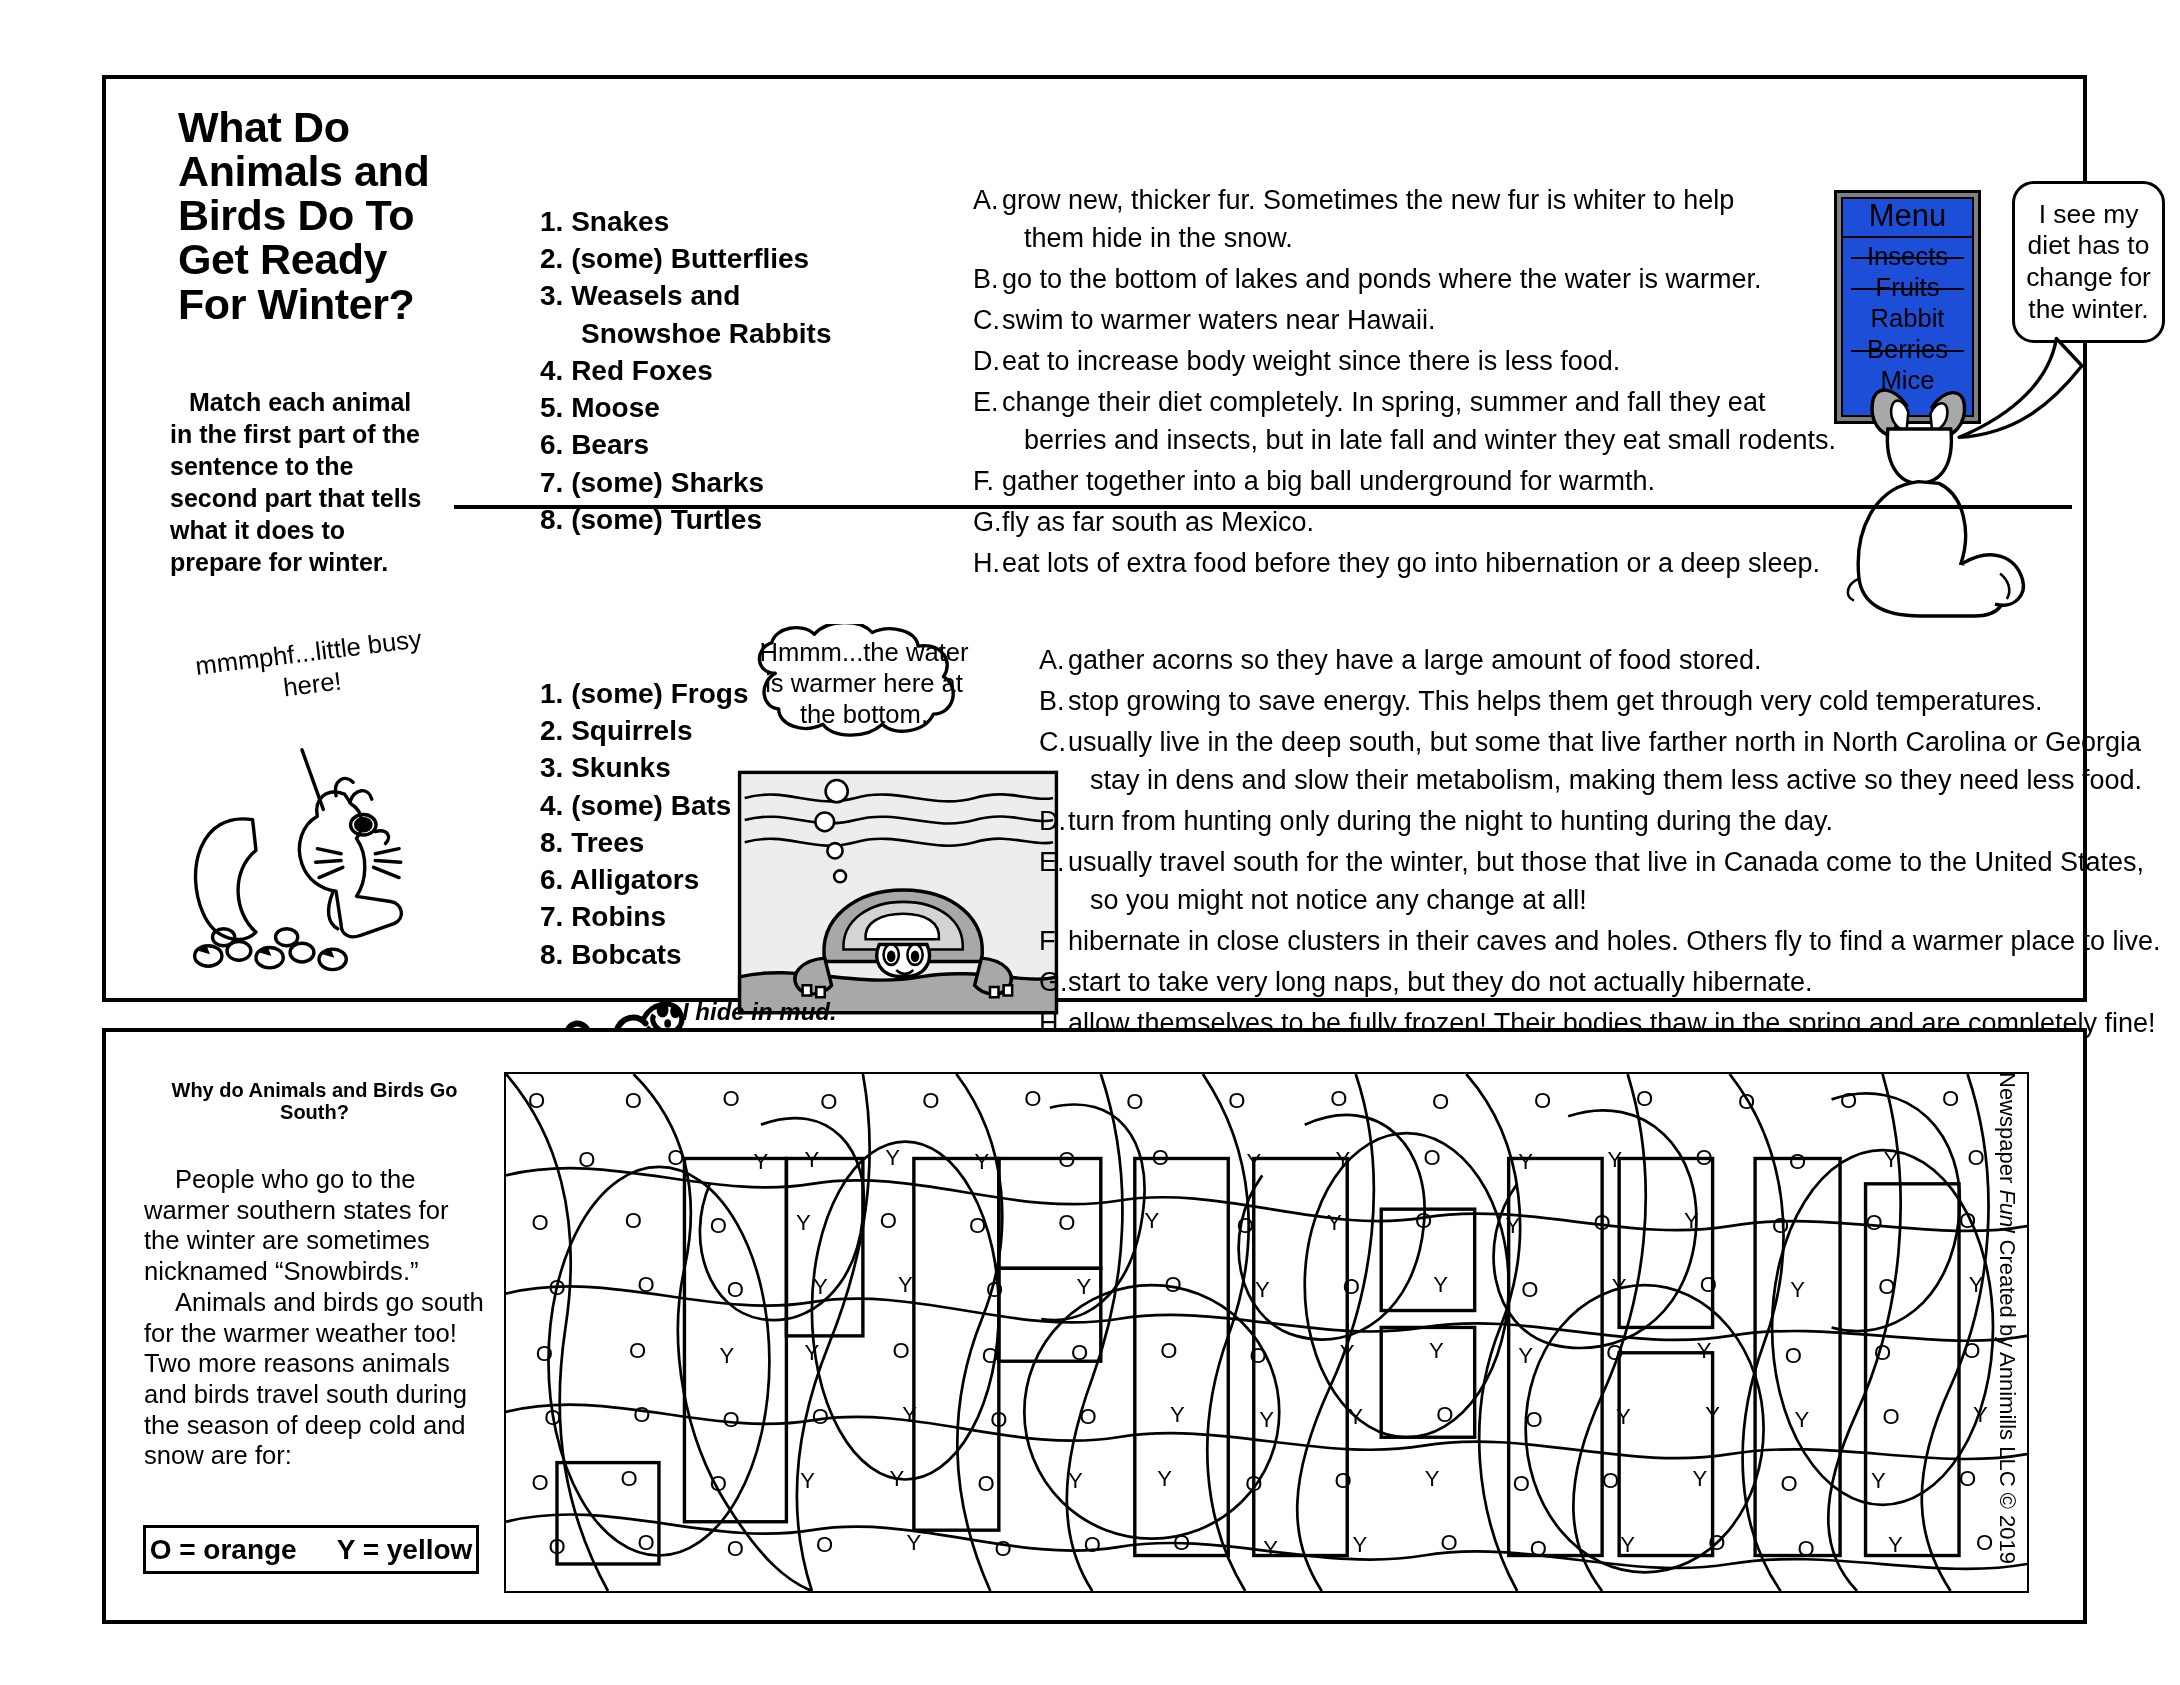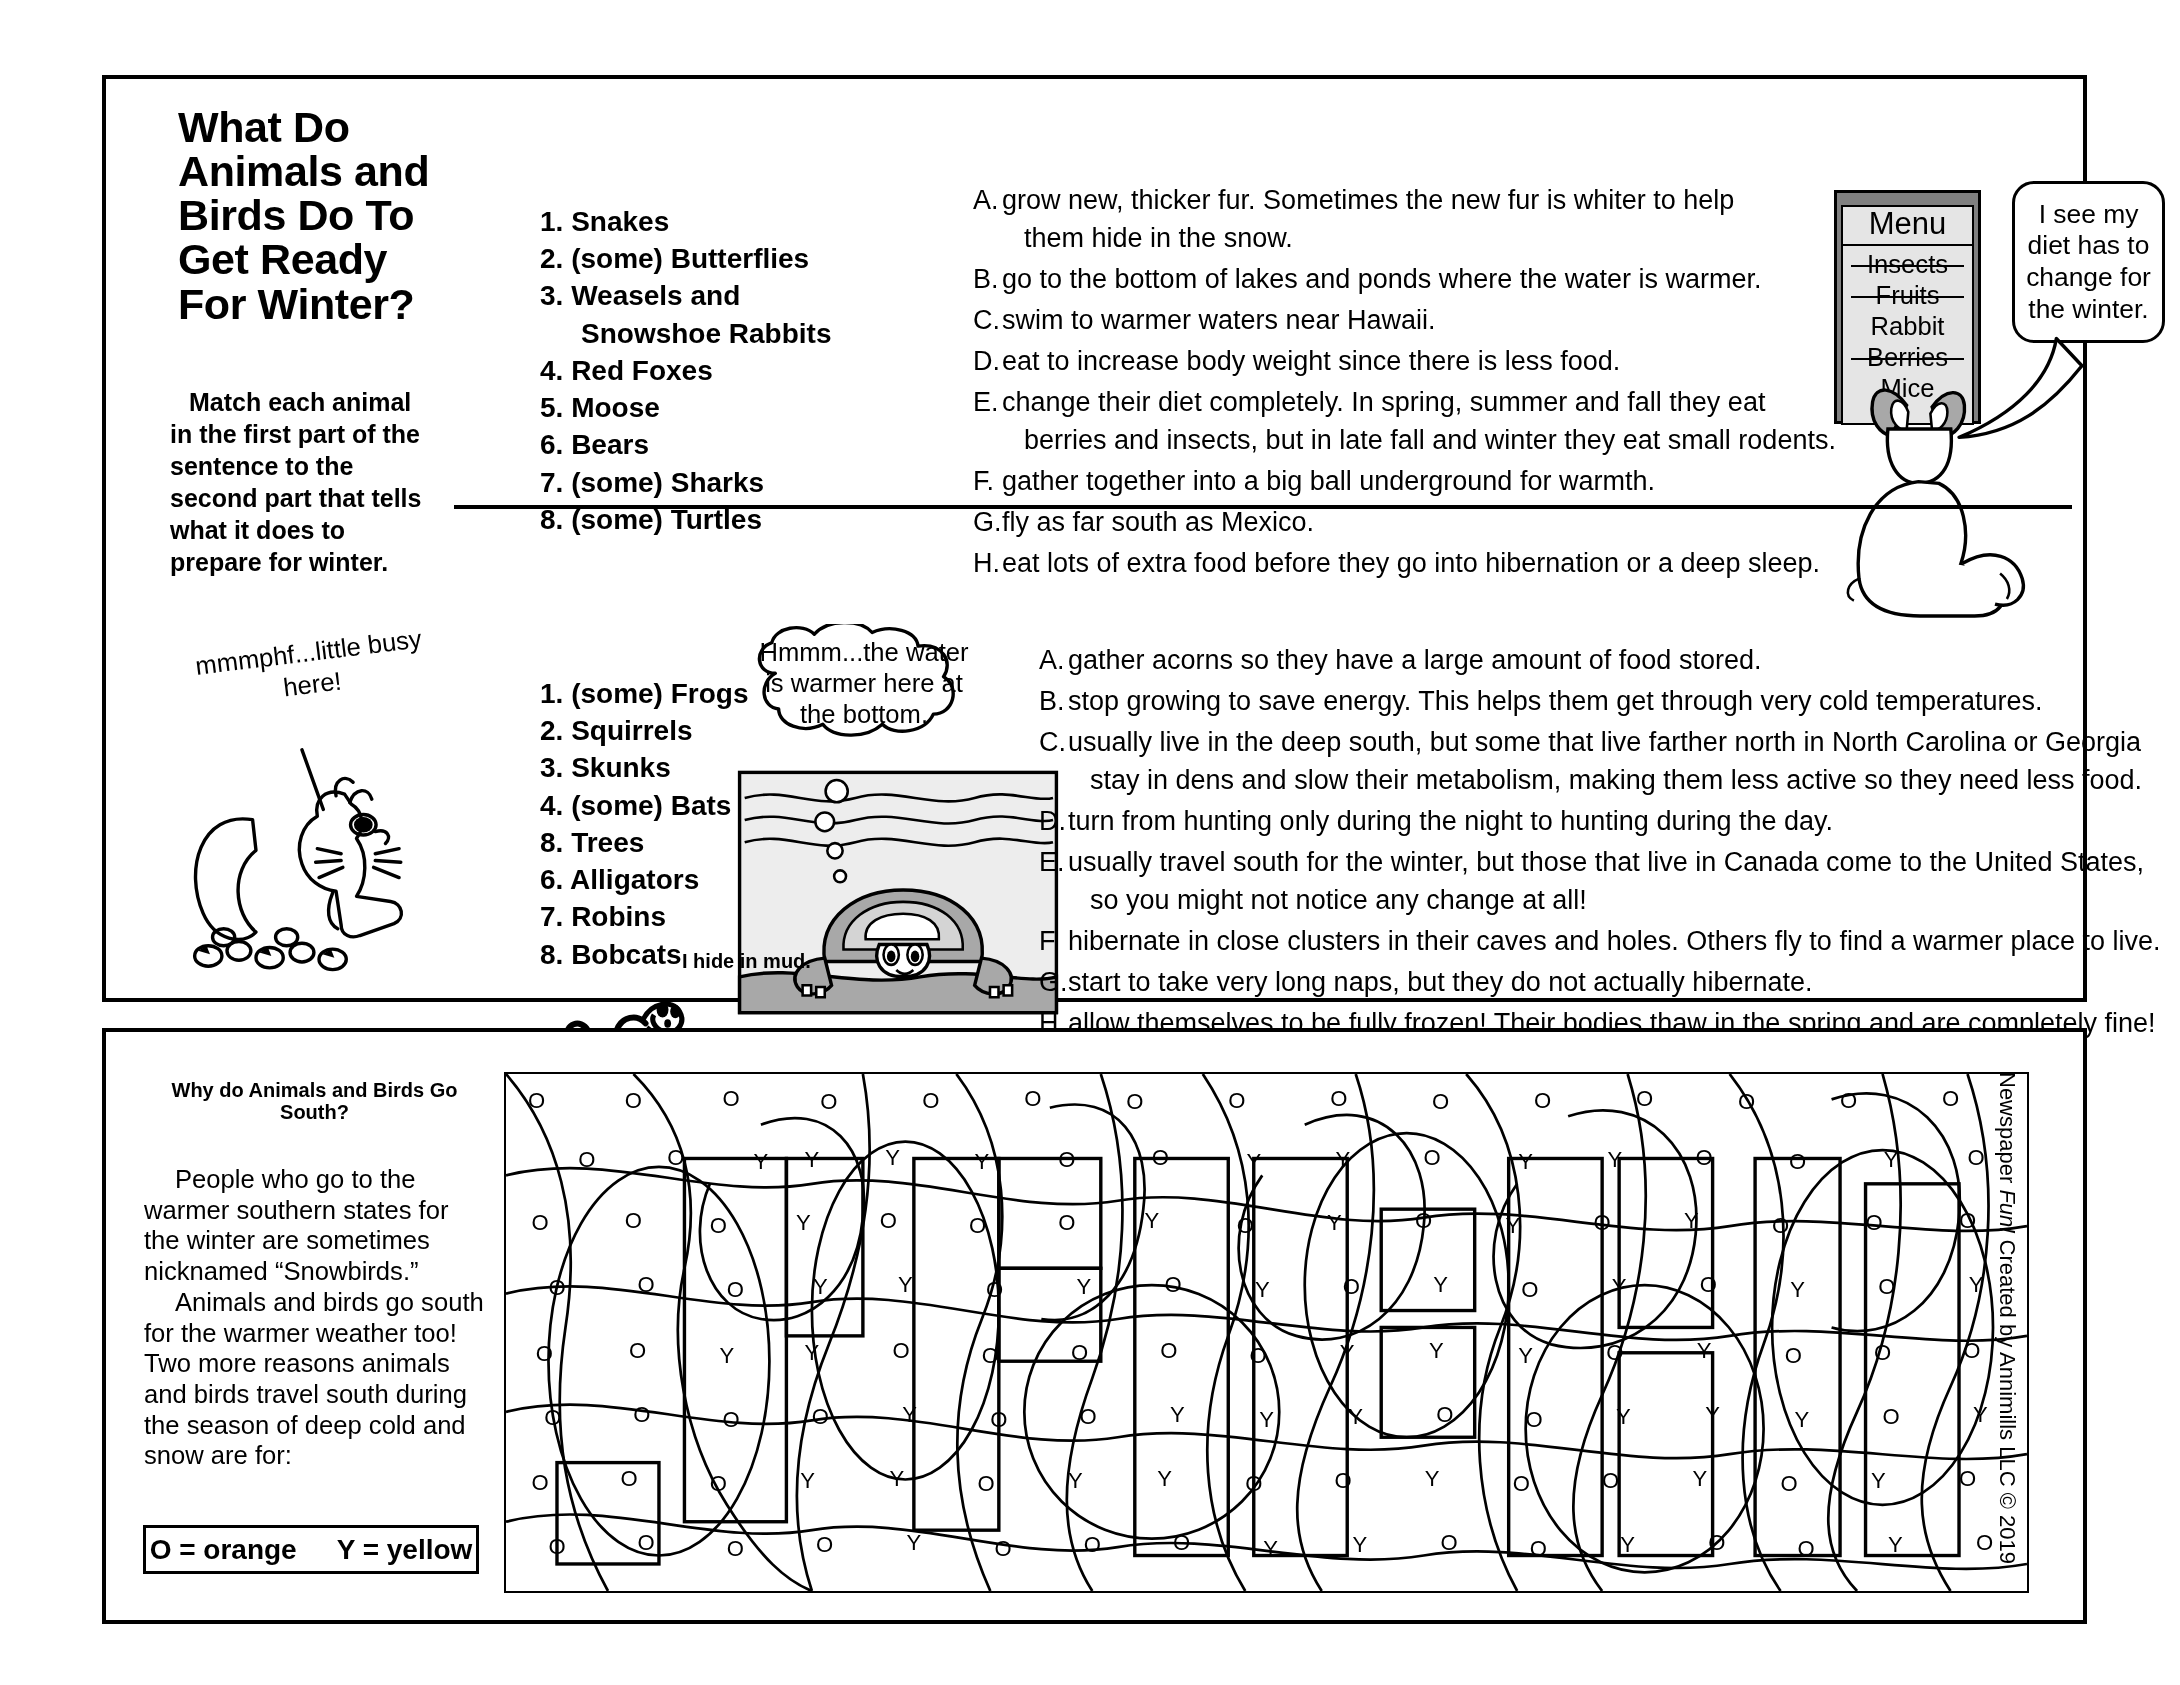--- a/index.html
+++ b/index.html
@@ -63,22 +63,22 @@
     border-top:4.3px solid #000;
   }
 
   
   .menu-sign{
     position:absolute;left:1728px;top:111px;width:147px;height:234px;
     background:#808080;border:3.4px solid #000;box-sizing:border-box;
     padding:4.3px;
   }
   .menu-inner{
-    background:#e5e5e5;border:2.6px solid #000;box-sizing:border-box;
-    width:100%;height:100%;margin-top:8px;
+    background:#1d4ed8;border:2.6px solid #000;box-sizing:border-box;
+    width:100%;height:100%;
   }
   .menu-title{
     font-size:31px;text-align:center;border-bottom:2.6px solid #000;
     padding:0 0 2.6px 0;line-height:1.1;
   }
   .menu-items{font-size:25.6px;text-align:center;line-height:1.22;padding-top:2.6px;}
   .menu-items div{position:relative;}
   .menu-items div.struck::after{
     content:"";position:absolute;left:6%;right:6%;top:52%;
     border-top:2.6px solid #000;
@@ -98,22 +98,22 @@
   .turtle-art{position:absolute;left:630px;top:690px;width:324px;height:247px;}
   .think-bubble{
     position:absolute;left:635px;top:545px;width:247px;height:119px;
   }
   .think-text{
     position:absolute;left:643px;top:558px;width:230px;
     font-size:25.6px;line-height:1.22;text-align:center;
   }
   .worm-art{position:absolute;left:456px;top:907px;width:128px;height:68px;}
   .worm-caption{
-    position:absolute;left:576px;top:871px;
-    font-size:20px;font-weight:bold;white-space:nowrap;
+    position:absolute;left:576px;top:919px;
+    font-size:24px;font-weight:bold;font-style:italic;white-space:nowrap;
   }
 
   
   .bp-title{
     position:absolute;left:51px;top:47px;width:315px;
     font-weight:bold;font-size:20px;line-height:1.1;text-align:center;
   }
   .bp-body{
     position:absolute;left:38px;top:132px;width:341px;
     font-size:25.6px;line-height:1.2;

